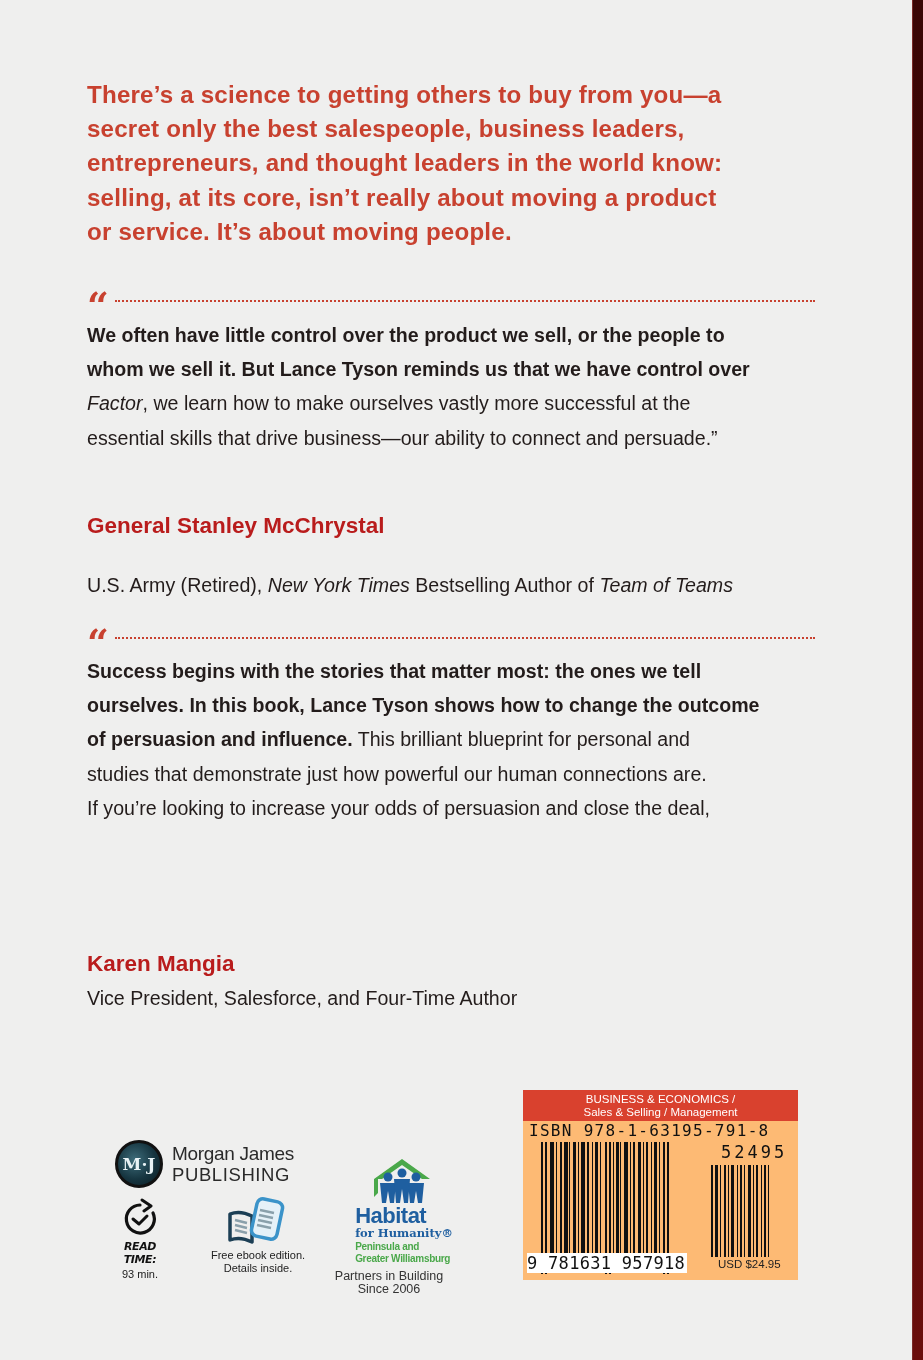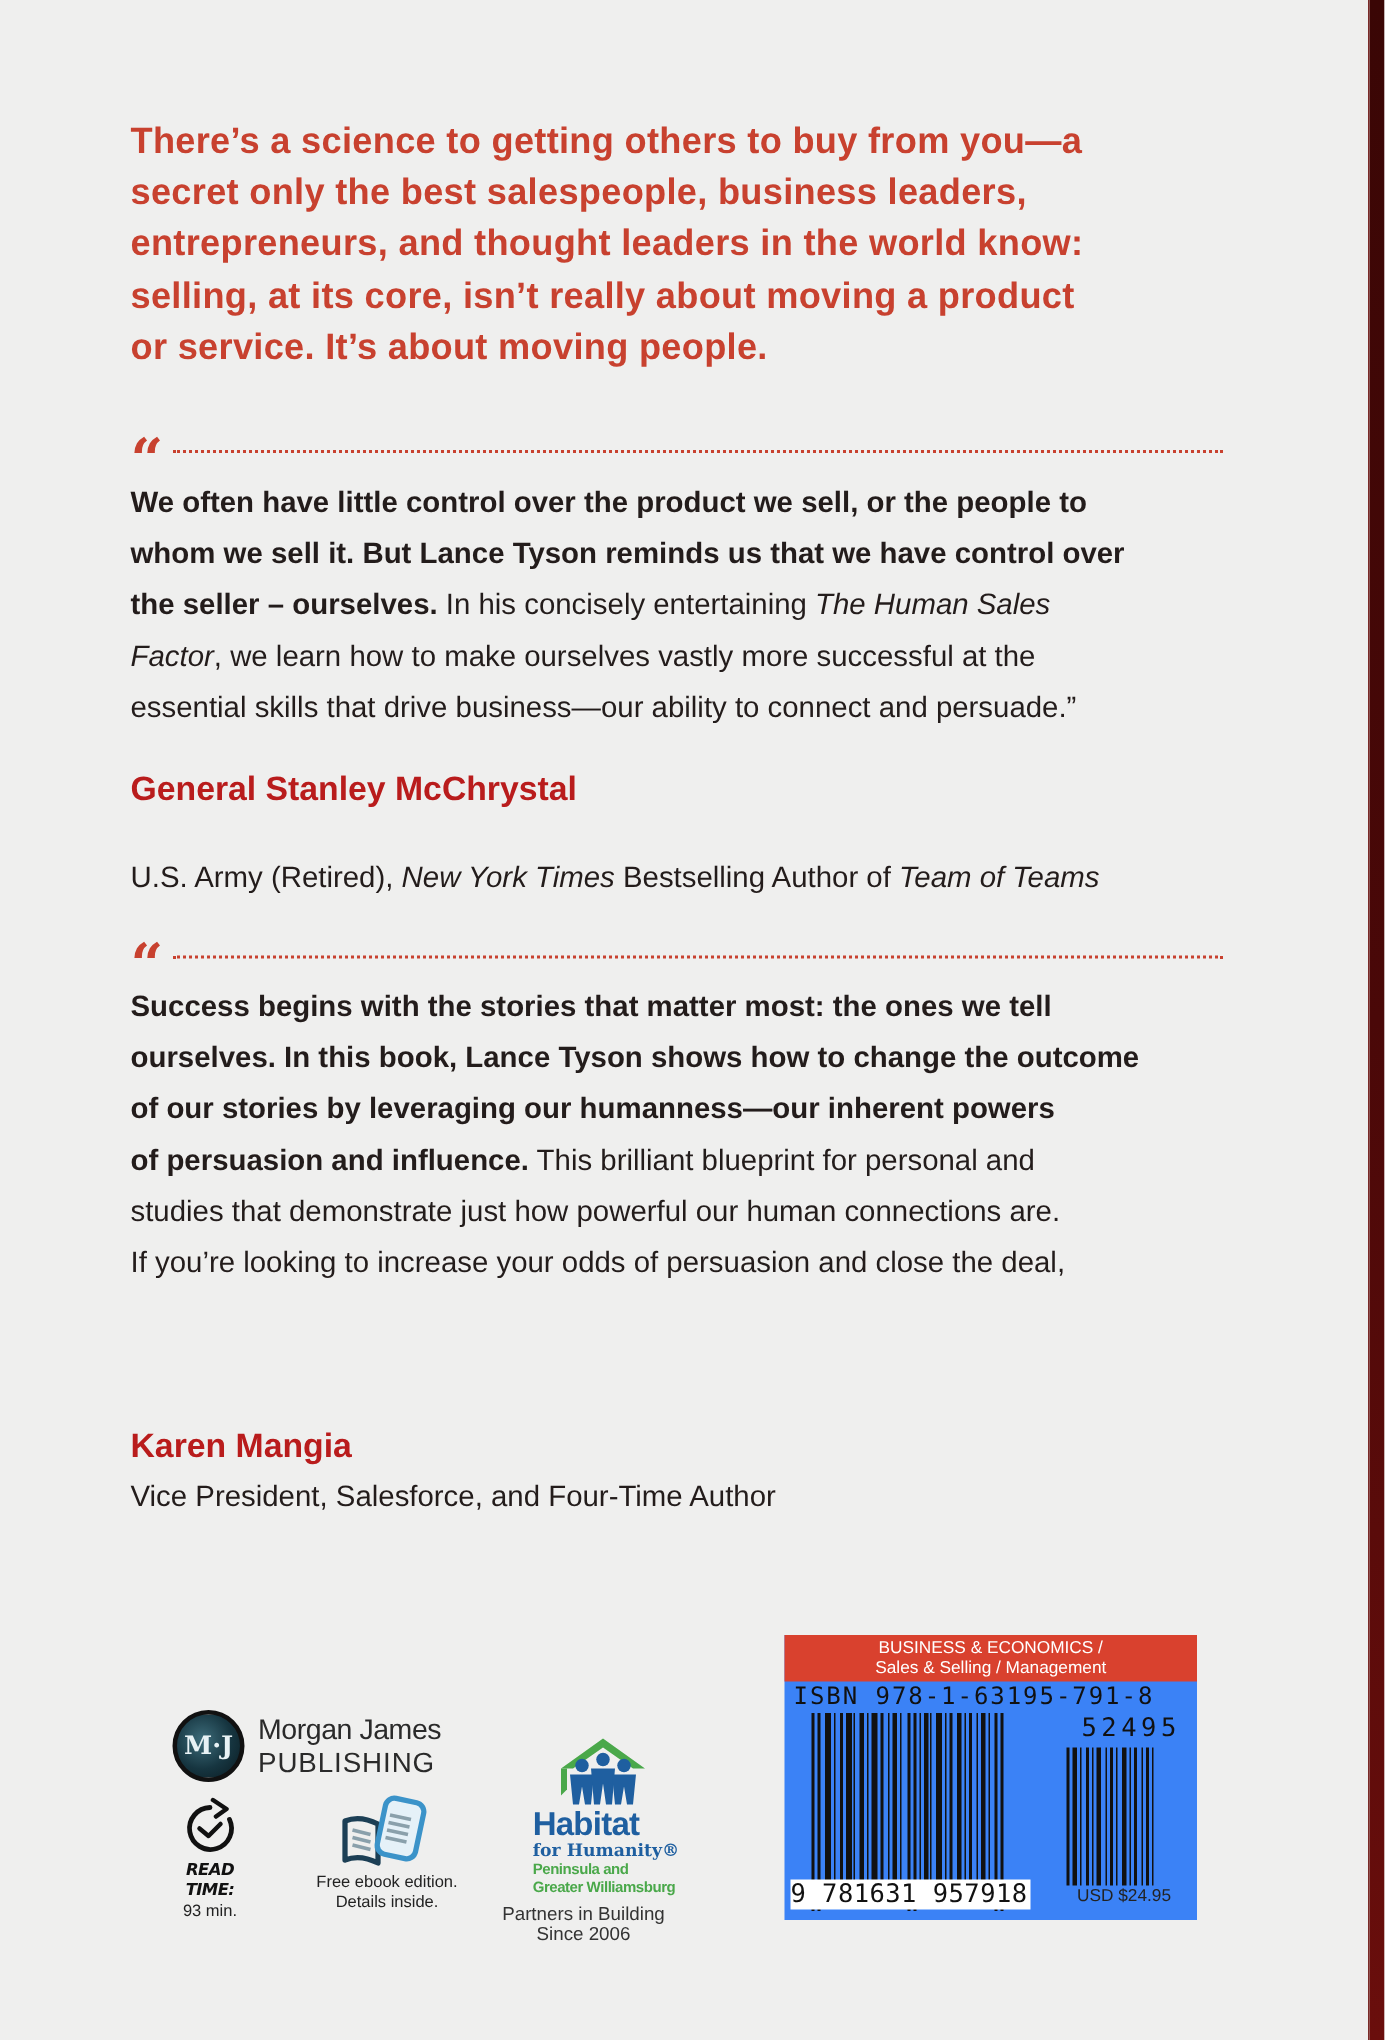--- a/index.html
+++ b/index.html
@@ -69,21 +69,21 @@
     .ebook .eb-text { font-size: 11px; line-height: 12.5px; color: #222; margin-top: 3px; }
     .habitat { position: absolute; left: 322px; top: 1157px; width: 160px; }
     .habitat .h-row { display: flex; align-items: center; flex-direction: column; }
     .habitat .h-words { margin-left: 4px; line-height: 1; }
     .habitat .h1 { color: #1f5fa0; font-weight: 700; font-size: 22px; letter-spacing: -0.5px; }
     .habitat .h2 { color: #1f5fa0; font-weight: 700; font-size: 11.5px; margin-top: 1px; font-family: "DejaVu Serif", serif; }
     .habitat .h3 { color: #4aa84a; font-weight: 700; font-size: 10px; margin-top: 2px; letter-spacing: -0.3px; }
     .habitat .h-partners { text-align: center; font-size: 12.5px; line-height: 13px; color: #333; margin-top: 6px; width: 150px; margin-left: -8px; }
     
     .barcode-box {
-      position: absolute; left: 523px; top: 1090px; width: 275px; height: 190px; background: #3b82f6;
+      position: absolute; left: 523px; top: 1090px; width: 275px; height: 190px; background: #fdba74;
     }
     .bc-cat {
       background: #d9412e; color: #fff; text-align: center;
       font-size: 11.5px; line-height: 13px; padding: 3px 0 2px 0; height: 31px;
     }
     .bc-isbn {
       font-family: "DejaVu Sans Mono", monospace; font-size: 16px; letter-spacing: 1.3px;
       padding-left: 6px; margin-top: 1px; line-height: 18px; color: #111;
     }
     .bc-bars { position: absolute; left: 18px; top: 52px; height: 112px; width: 160px; display: flex; align-items: stretch; }
@@ -112,37 +112,35 @@
   <div>or service. It’s about moving people.</div>
 </div>
 
 <div class="quote-rule" style="top:290px;">
   <span class="quote-mark">“</span>
   <span class="dots"></span>
 </div>
 <div class="quote-body" style="top:318px;">
   <div><b>We often have little control over the product we sell, or the people to</b></div>
   <div><b>whom we sell it. But Lance Tyson reminds us that we have control over</b></div>
-  <div><b>the seller – ourselves.</b><span> In his concisely entertaining </span><i>The Human Sales</i></div>
   <div><i>Factor</i><span>, we learn how to make ourselves vastly more successful at the</span></div>
   <div><span>essential skills that drive business—our ability to connect and persuade.”</span></div>
 </div>
 <div class="attr-name" style="top:512px;">General Stanley McChrystal</div>
 <div class="attr-title" style="top:572px;">
   <span>U.S. Army (Retired), </span><i>New York Times</i><span> Bestselling Author of </span><i>Team of Teams</i>
 </div>
 
 <div class="quote-rule" style="top:627px;">
   <span class="quote-mark">“</span>
   <span class="dots"></span>
 </div>
 <div class="quote-body" style="top:654px;">
   <div><b>Success begins with the stories that matter most:  the ones we tell</b></div>
   <div><b>ourselves. In this book, Lance Tyson shows how to change the outcome</b></div>
-  <div><b>of our stories by leveraging our humanness—our inherent powers</b></div>
   <div><b>of persuasion and influence.</b><span> This brilliant blueprint for personal and</span></div>
   <div>studies that demonstrate just how powerful our human connections are.</div>
   <div>If you’re looking to increase your odds of persuasion and close the deal,</div>
 </div>
 <div class="attr-name" style="top:950px;">Karen Mangia</div>
 <div class="attr-title" style="top:985px;">Vice President, Salesforce, and Four-Time Author</div>
 
 <div class="mj-logo">
   <div class="mj-circle">M·J</div>
   <div class="mj-text">

